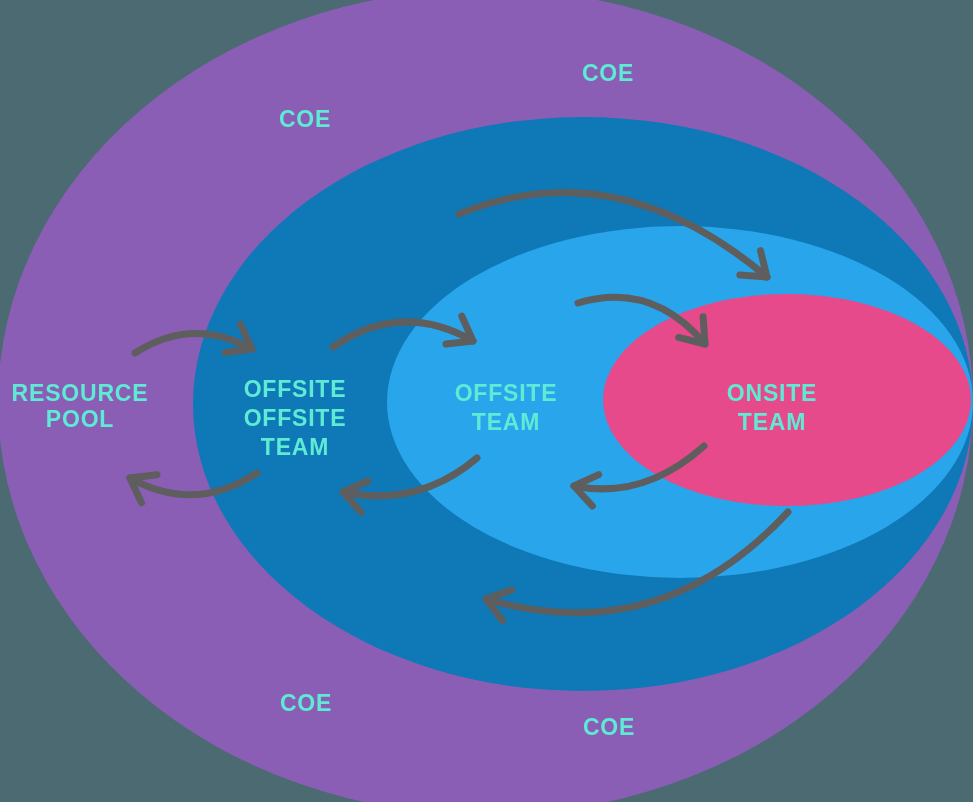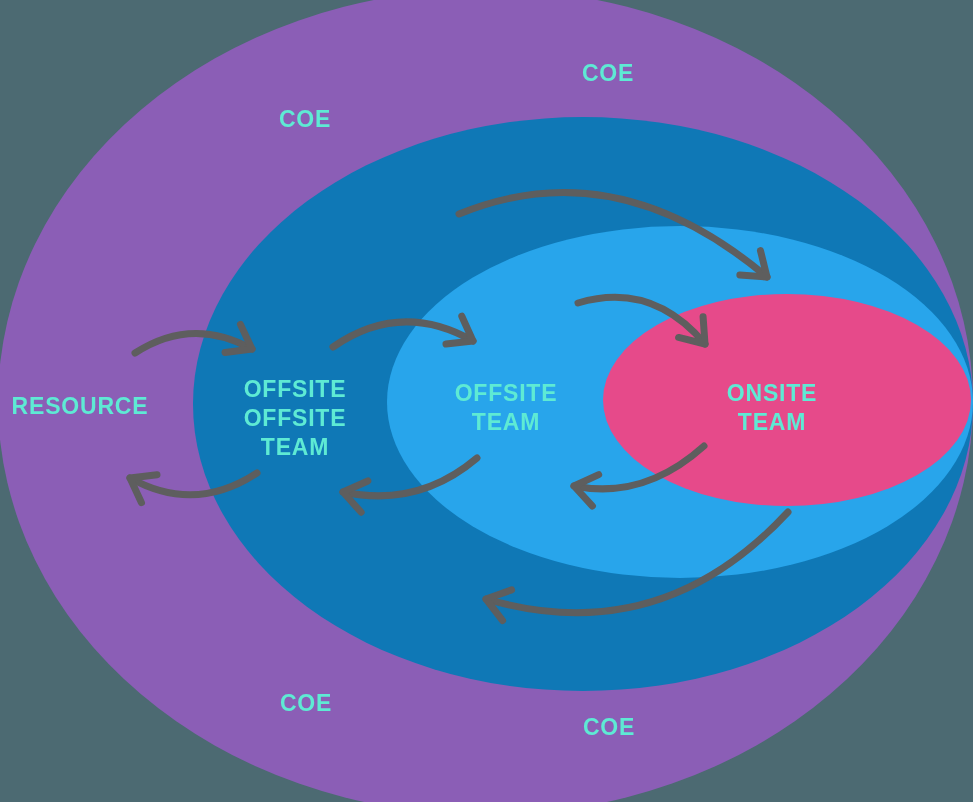--- a/index.html
+++ b/index.html
@@ -58,20 +58,21 @@
     </g>
   </svg>
 
   <div class="ring-label coe-label" style="left:305px; top:119px;">COE</div>
   <div class="ring-label coe-label" style="left:608px; top:73px;">COE</div>
   <div class="ring-label coe-label" style="left:306px; top:703px;">COE</div>
   <div class="ring-label coe-label" style="left:609px; top:727px;">COE</div>
 
   <div class="ring-label" style="left:80px; top:406px; line-height:26px;">
     <span>RESOURCE</span>
+    <span>POOL</span>
   </div>
 
   <div class="ring-label" style="left:295px; top:418px; line-height:29px;">
     <span>OFFSITE</span>
     <span>OFFSITE</span>
     <span>TEAM</span>
   </div>
 
   <div class="ring-label" style="left:506px; top:408px; line-height:29px;">
     <span>OFFSITE</span>

